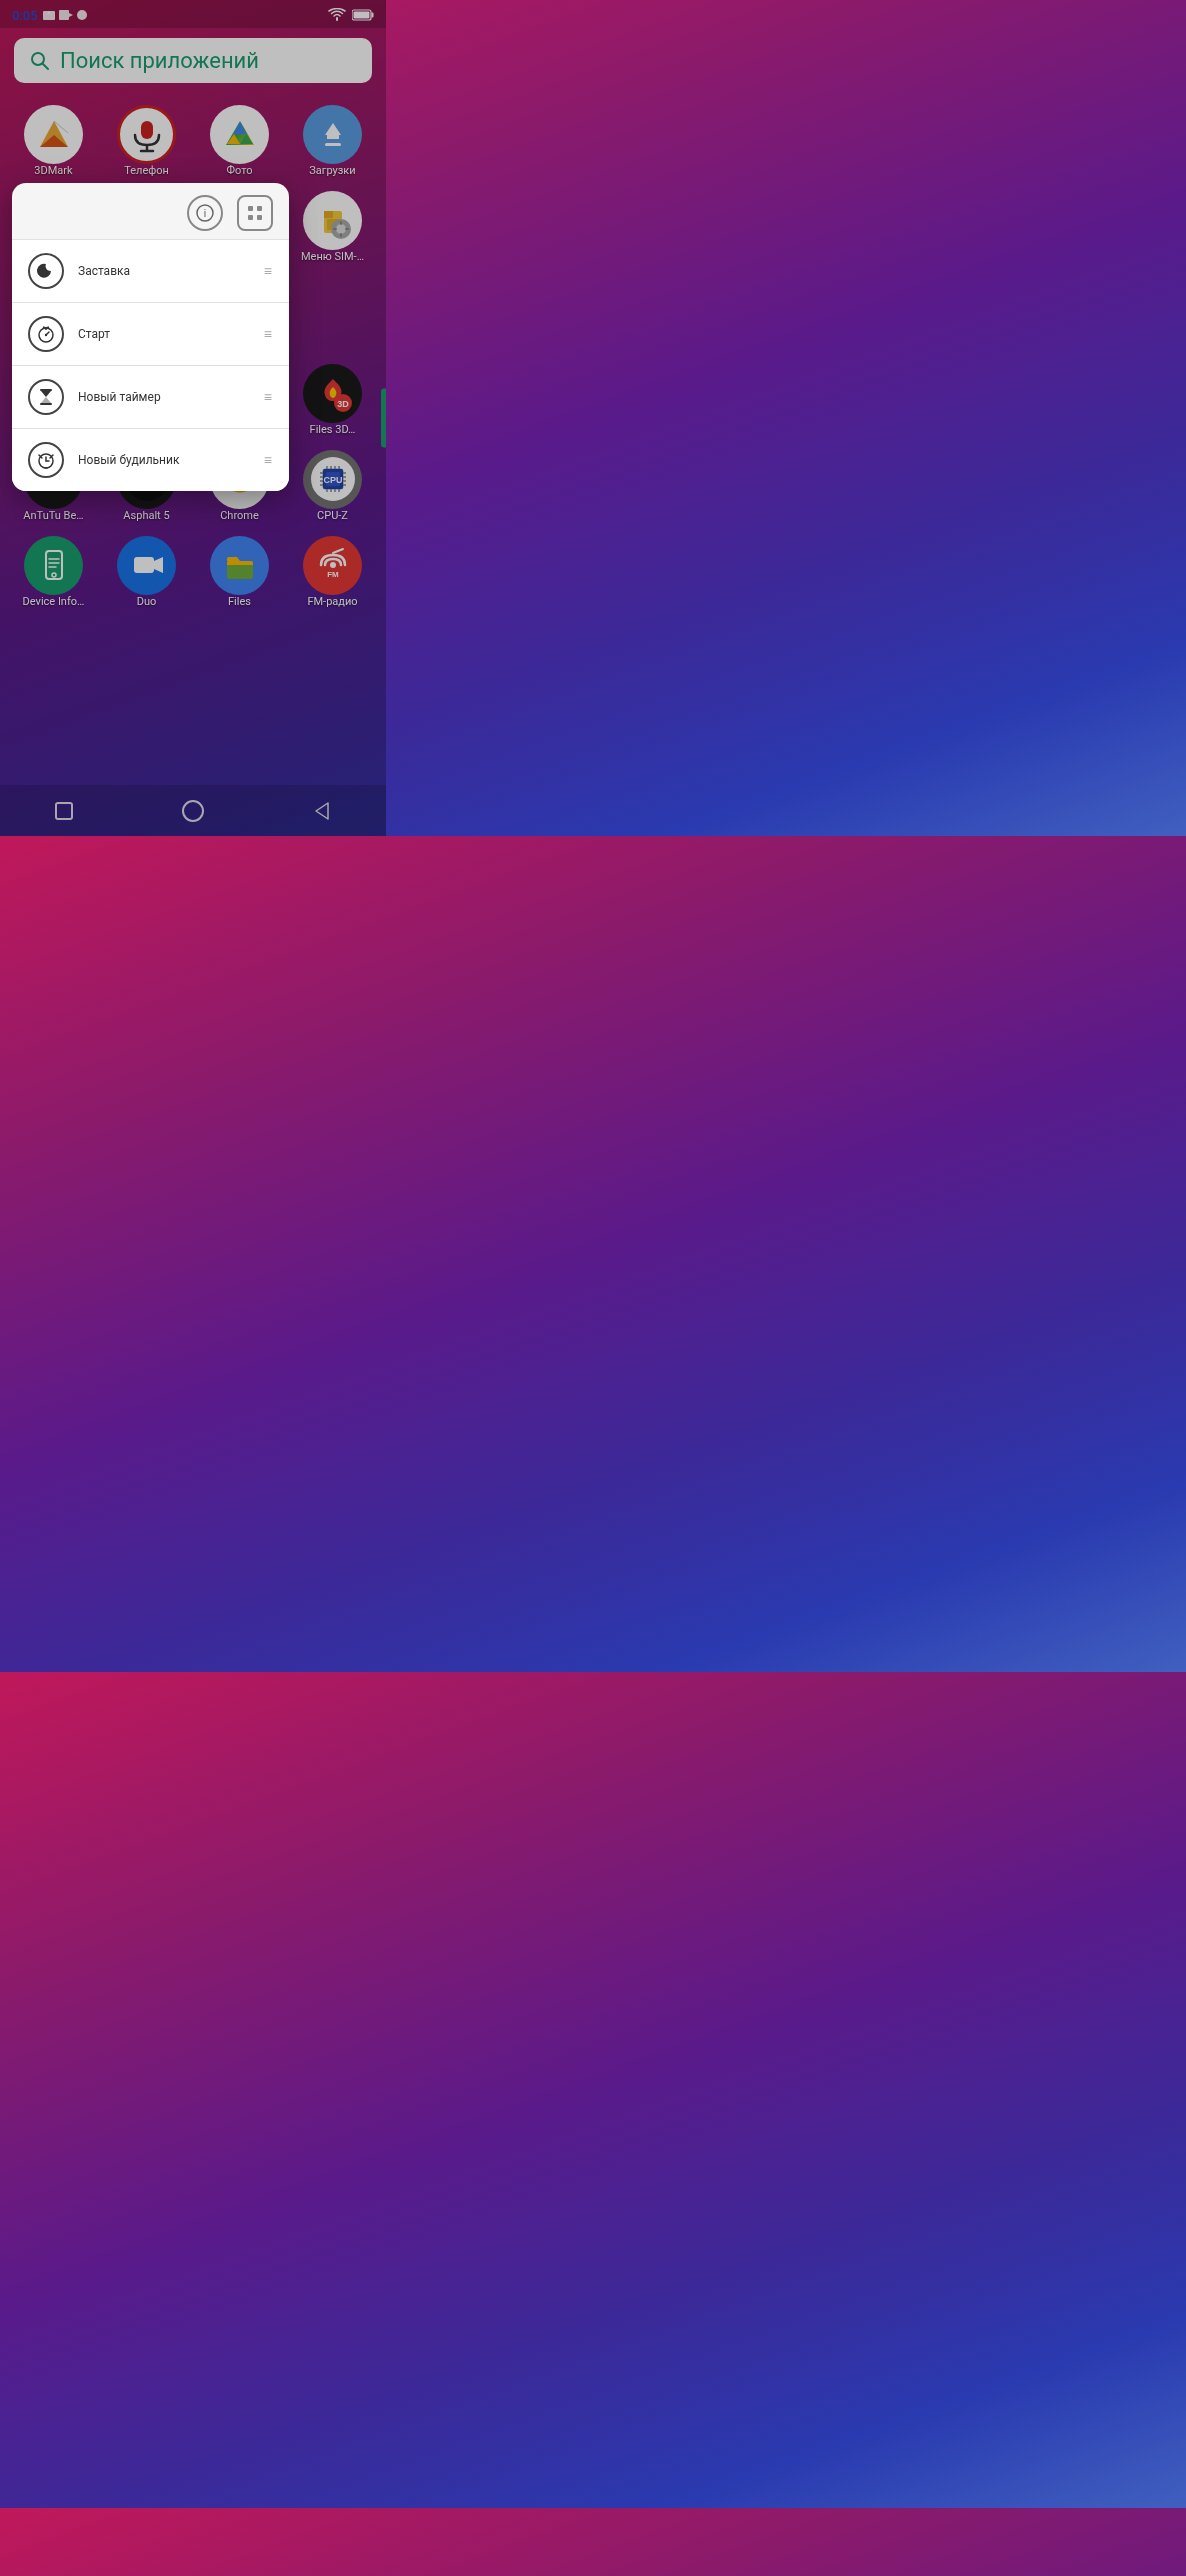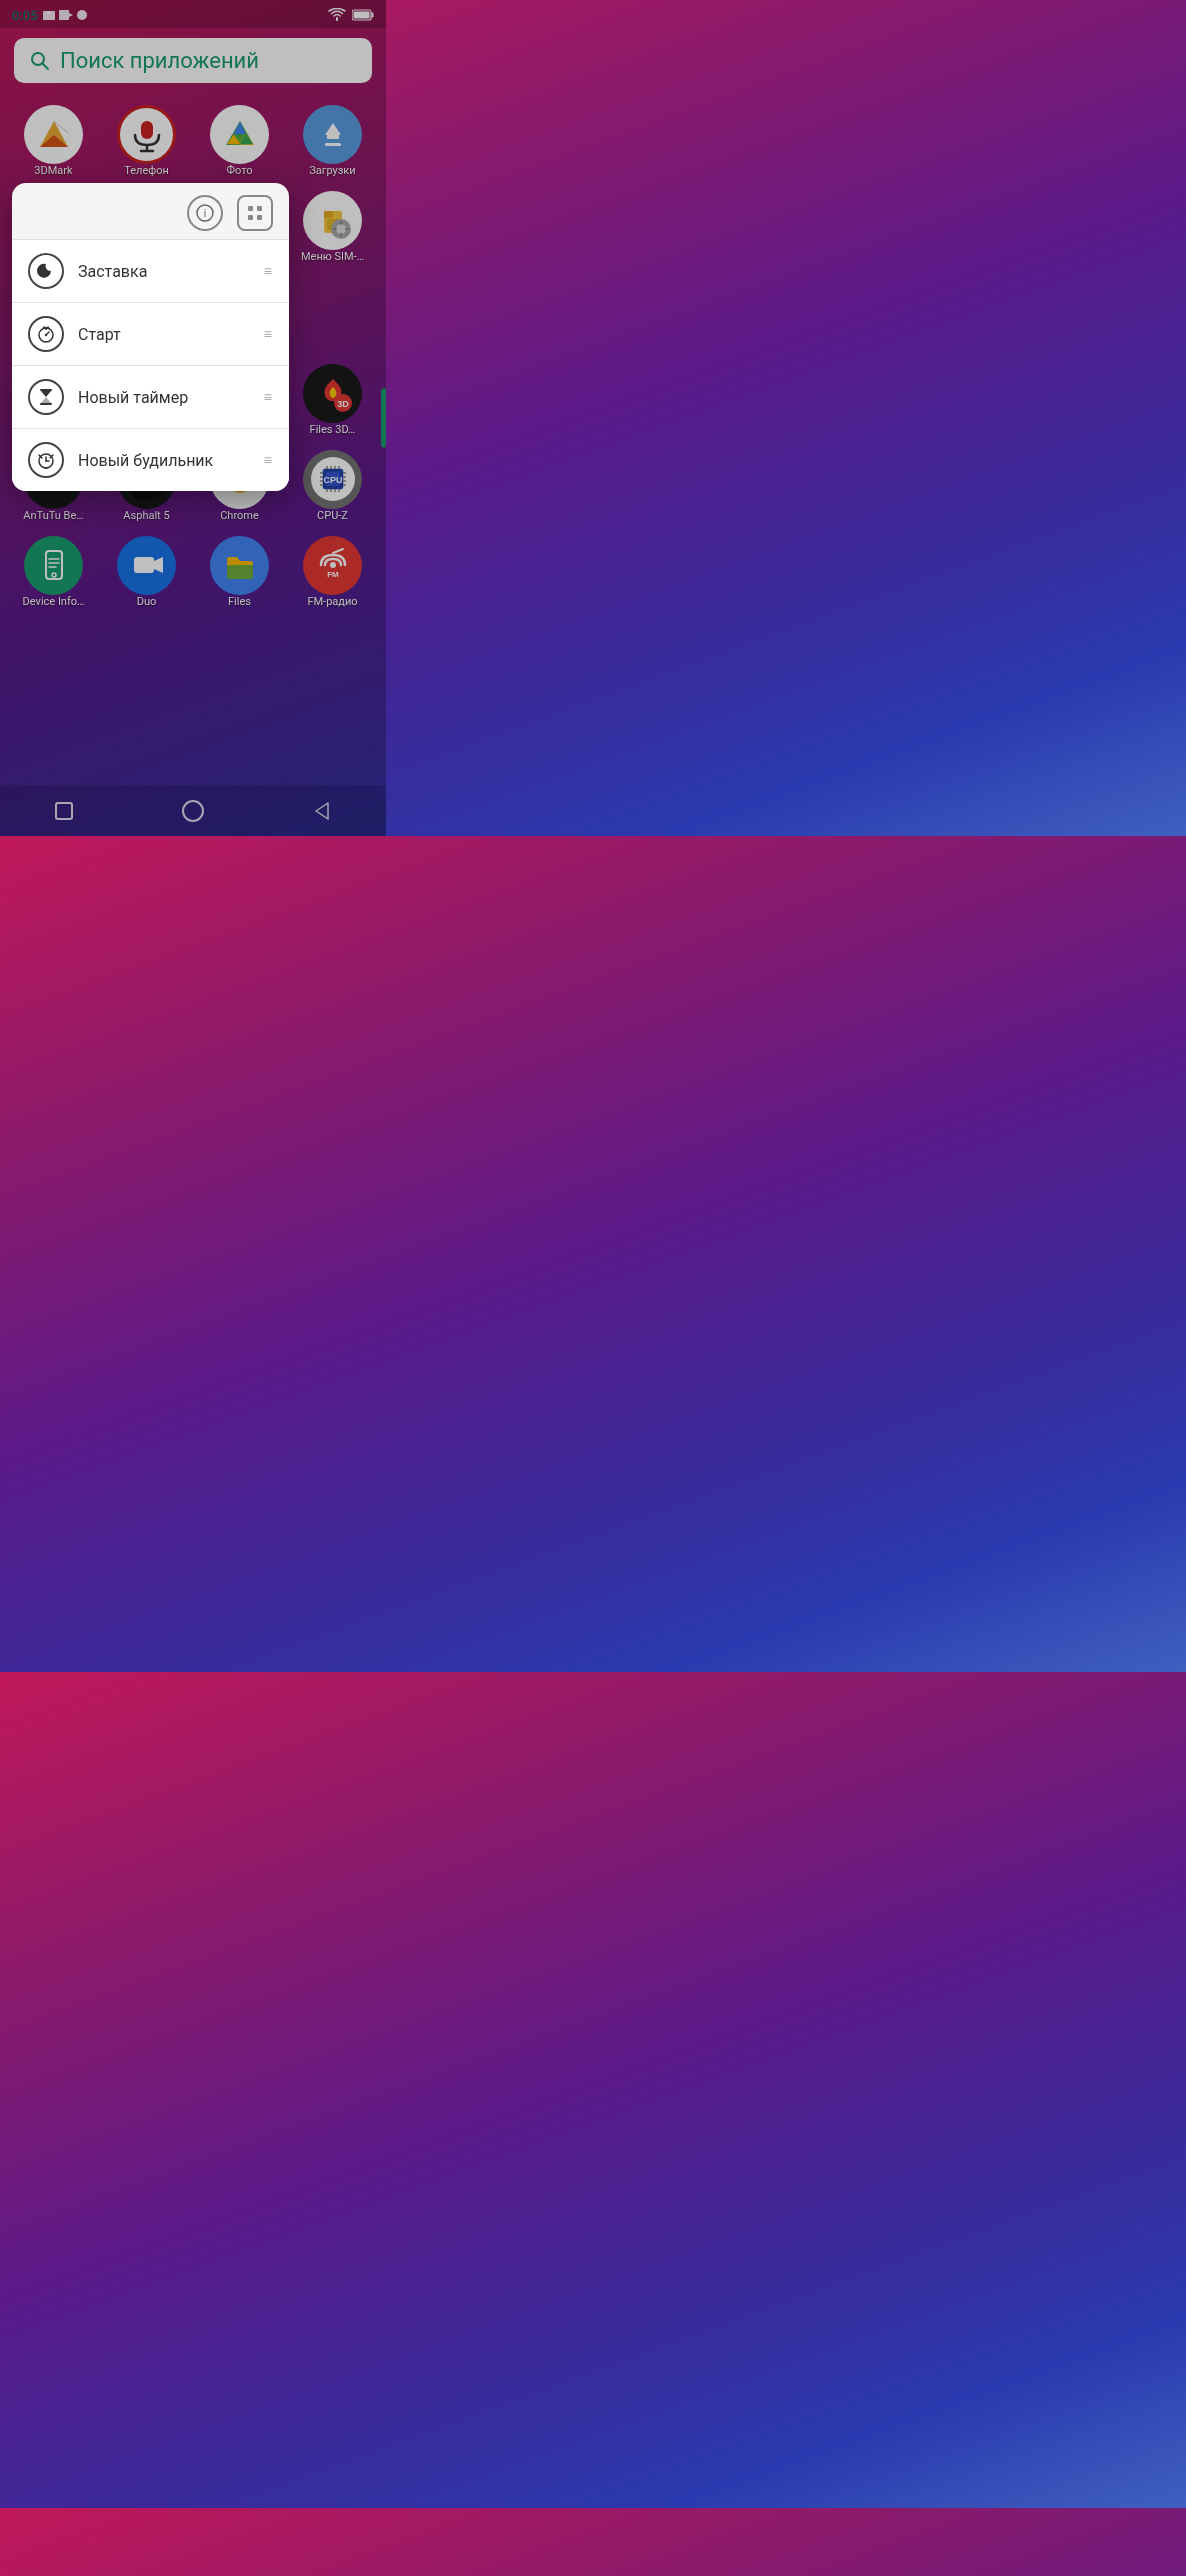--- a/index.html
+++ b/index.html
@@ -19,21 +19,21 @@
       justify-content: space-between;
       align-items: center;
       padding: 6px 12px 4px;
       background: rgba(0,0,0,0.2);
       height: 28px;
     }
     .status-left {
       display: flex;
       align-items: center;
       gap: 4px;
-      color: #0f766e;
+      color: #1d4ed8;
       font-size: 13px;
       font-weight: 500;
     }
     .status-icons {
       display: flex;
       gap: 3px;
       align-items: center;
     }
     .status-right {
       display: flex;
@@ -157,21 +157,21 @@
       border-radius: 50%;
       display: flex;
       align-items: center;
       justify-content: center;
       font-size: 16px;
       flex-shrink: 0;
     }
 
     .popup-item-label {
       flex: 1;
-      font-size: 16px;
+      font-size: 12px;
       color: #333;
       font-weight: 400;
     }
 
     .popup-drag {
       color: #aaa;
       font-size: 14px;
       letter-spacing: 1px;
     }
 

